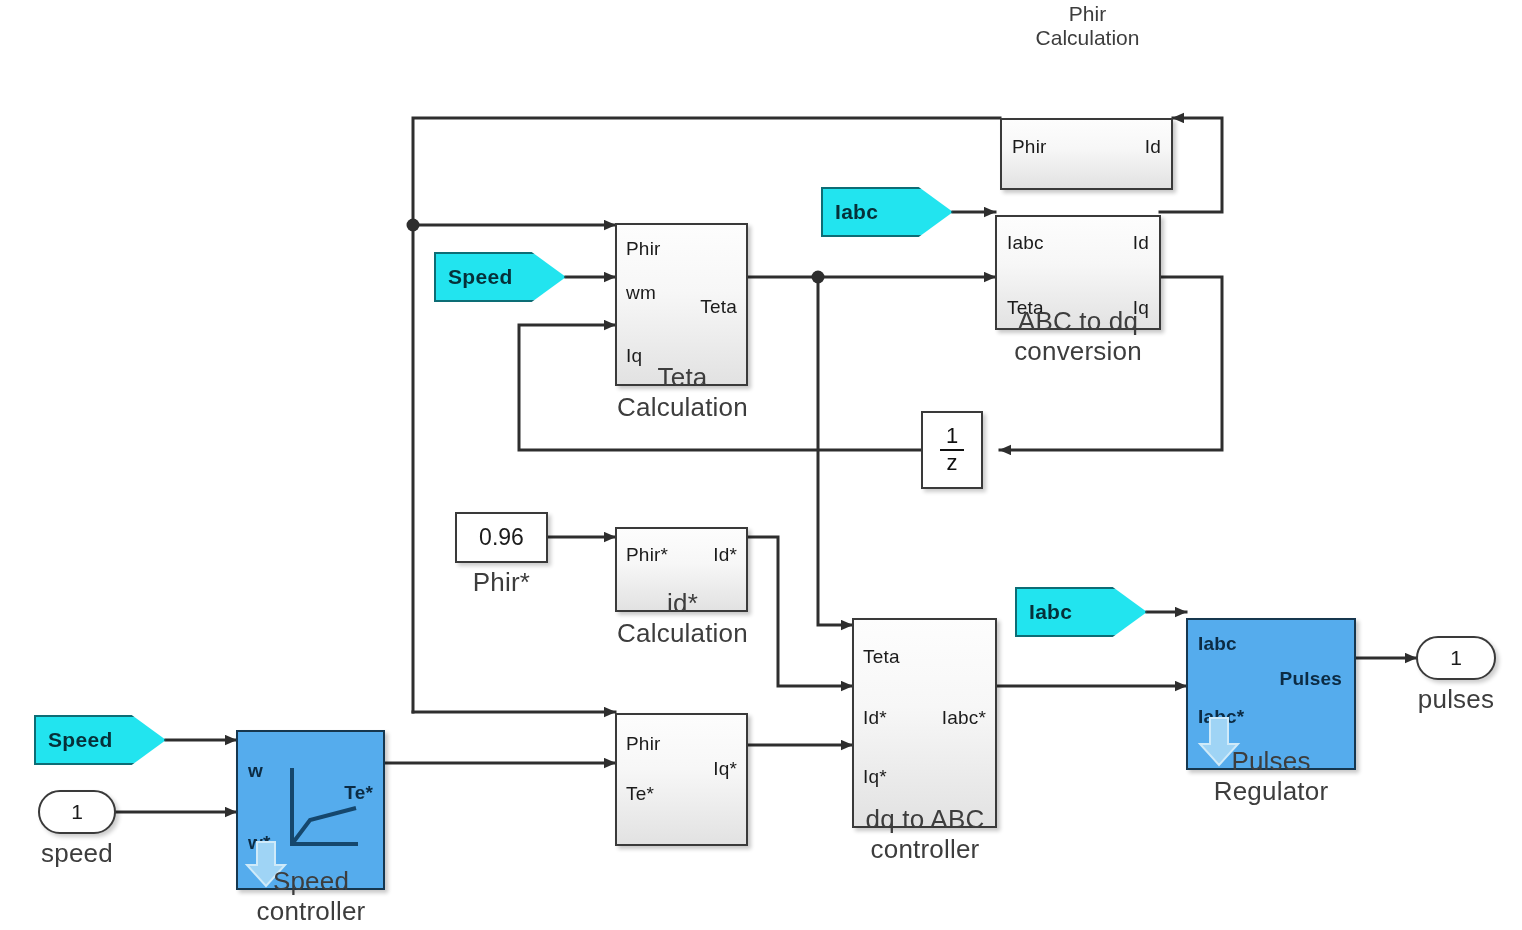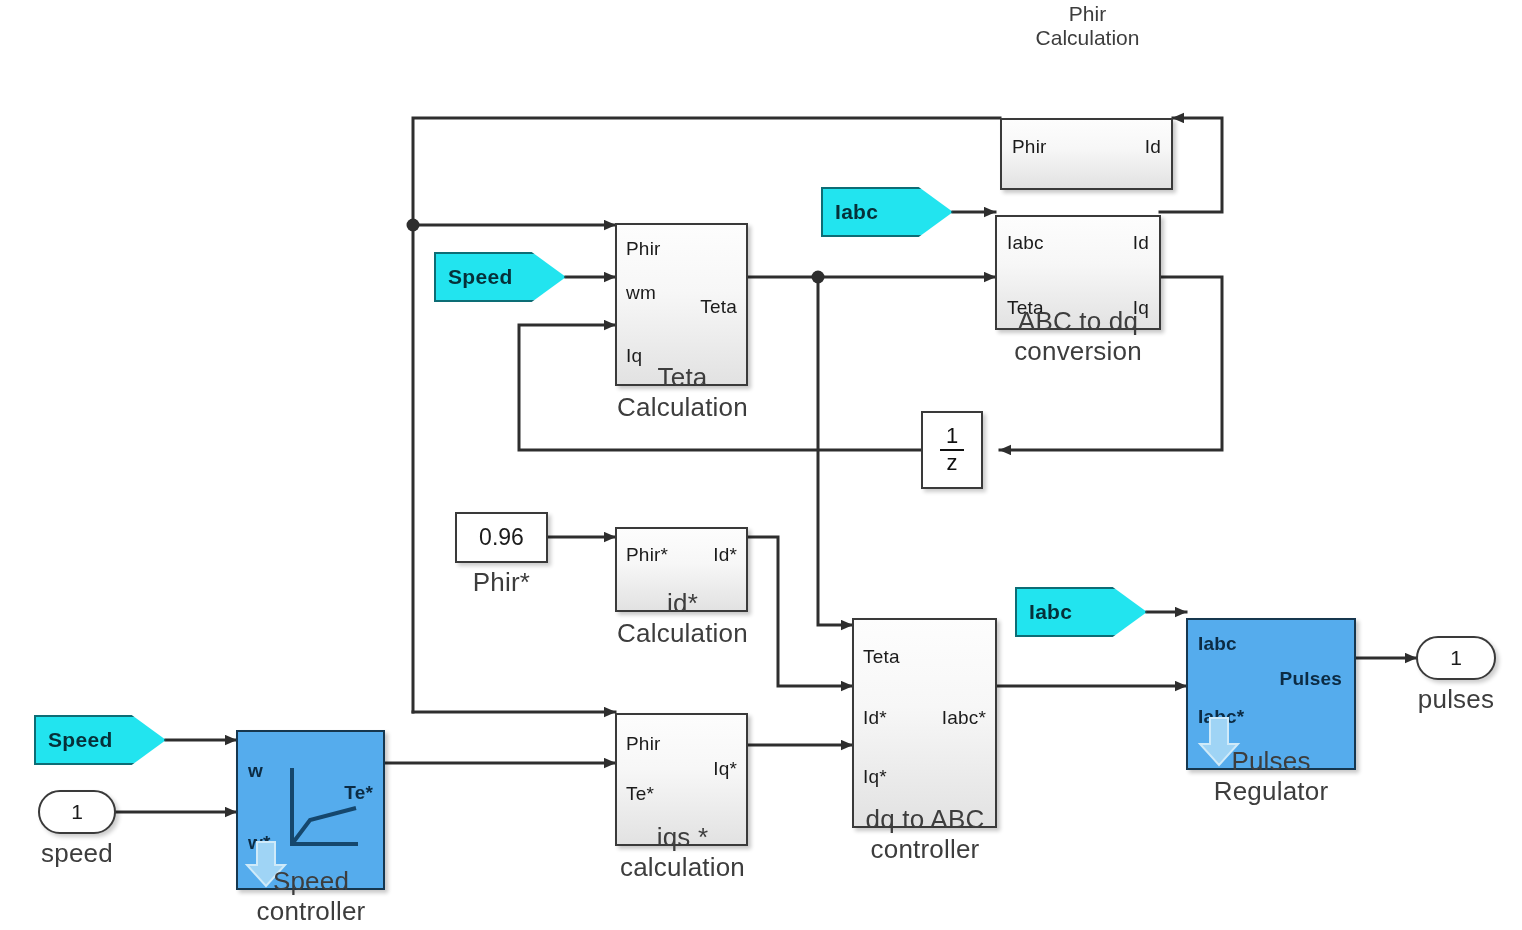--- a/index.html
+++ b/index.html
@@ -134,22 +134,20 @@
     <span class="port" style="right:9px;top:15px;">Id*</span>
   </div>
   <div class="caption" style="left:600px;top:588px;width:165px;">id*
 Calculation</div>
 
   <div class="blk" style="left:615px;top:683px;width:133px;height:133px;">
     <span class="port" style="left:9px;top:18px;">Phir</span>
     <span class="port" style="left:9px;top:68px;">Te*</span>
     <span class="port" style="right:9px;top:43px;">Iq*</span>
   </div>
-  <div class="caption" style="left:600px;top:822px;width:165px;">iqs *
-calculation</div>
 
   <div class="blk" style="left:852px;top:588px;width:145px;height:210px;">
     <span class="port" style="left:9px;top:26px;">Teta</span>
     <span class="port" style="left:9px;top:87px;">Id*</span>
     <span class="port" style="left:9px;top:146px;">Iq*</span>
     <span class="port" style="right:9px;top:87px;">Iabc*</span>
   </div>
   <div class="caption" style="left:840px;top:804px;width:170px;">dq to ABC
 controller</div>
 

